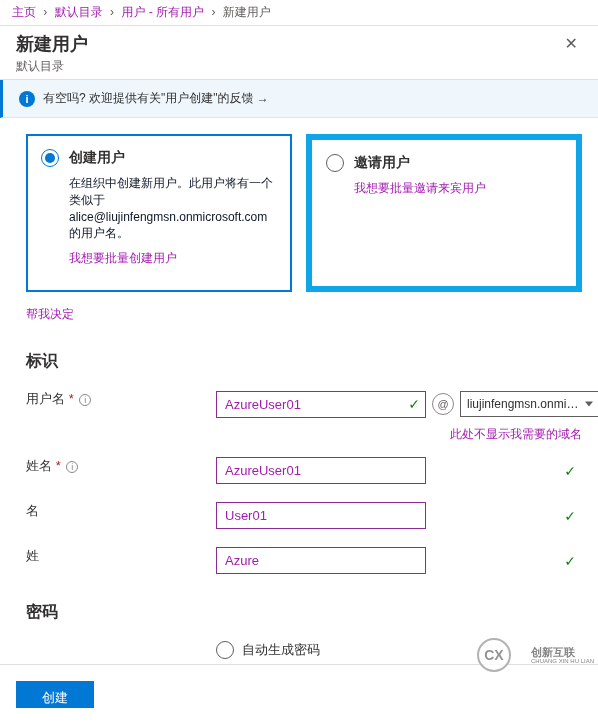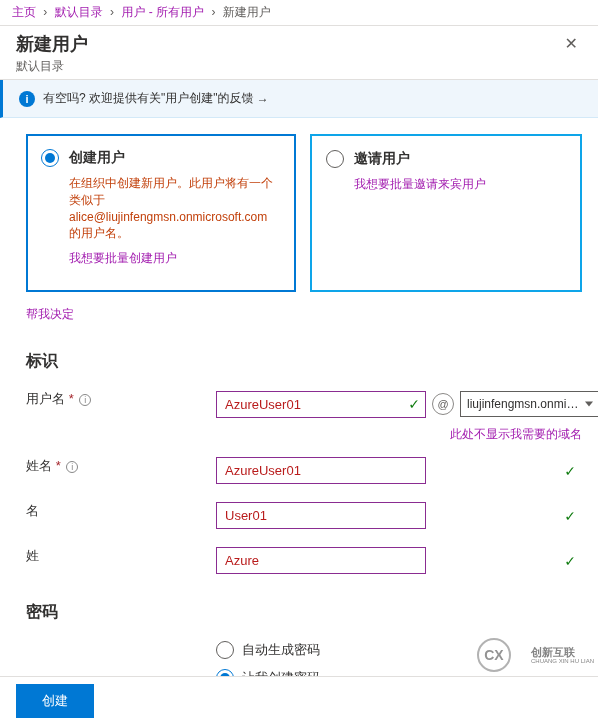--- a/index.html
+++ b/index.html
@@ -44,52 +44,52 @@
     align-items: center; justify-content: center; font-weight: bold; font-size: 11px;
   }
   .content-scroll {
     padding: 16px 16px 60px 26px;
     height: 578px;
     overflow-y: auto;
   }
   .option-cards { display: flex; gap: 14px; }
   .card {
     flex: 1;
-    border: 2px solid #0ea5e9;
+    border: 6px solid #0ea5e9;
     padding: 14px 14px 24px 14px;
     display: flex; gap: 10px;
     font-size: 12px;
   }
   .card.selected { border: 2px solid #0078d4; padding: 13px 13px 23px 13px; }
   .radio {
     width: 18px; height: 18px; border-radius: 50%;
     border: 1px solid #605e5c; flex-shrink: 0;
     display: inline-flex; align-items: center; justify-content: center;
   }
   .radio.checked { border-color: #0078d4; }
   .radio.checked::after {
     content: ""; width: 10px; height: 10px; border-radius: 50%; background: #0078d4;
   }
   .card-body h3 { margin: 0 0 8px 0; font-size: 14px; font-weight: 600; }
-  .card-body .desc { color: #c2410c; line-height: 1.4; margin-bottom: 8px; }
+  .card-body .desc { color: #0f172a; line-height: 1.4; margin-bottom: 8px; }
   .link { color: #a21caf; cursor: pointer; font-size: 12px; }
   .help-decide { margin-top: 14px; }
   .section-title { font-size: 16px; font-weight: 600; margin: 28px 0 18px 0; }
   .form-row { display: flex; align-items: flex-start; margin-bottom: 18px; }
   .form-row .label { width: 190px; font-size: 13px; flex-shrink: 0; }
   .req { color: #a4262c; }
   .info-circle {
     display: inline-flex; width: 12px; height: 12px; border: 1px solid #888;
     border-radius: 50%; align-items: center; justify-content: center;
     font-size: 9px; color: #888; margin-left: 2px;
   }
   .field-wrap { flex: 1; display: flex; gap: 6px; align-items: center; }
   .text-input {
     flex: 1; border: 1px solid #8a2c91; padding: 5px 24px 5px 8px;
-    font-size: 13px; position: relative; color: #b91c1c;
+    font-size: 13px; position: relative; color: #a21caf;
   }
   .input-box { position: relative; flex: 1; }
   .check-ico {
     position: absolute; right: 6px; top: 50%; transform: translateY(-50%);
     color: #107c10; font-size: 14px; pointer-events: none;
   }
   .at-sep {
     width: 22px; height: 22px; border: 1px solid #8a8886; border-radius: 50%;
     display: inline-flex; align-items: center; justify-content: center;
     font-size: 11px; color: #605e5c; flex-shrink: 0;
@@ -107,23 +107,23 @@
   }
   .copy-btn {
     width: 28px; height: 28px; border: 1px solid #0078d4; color: #0078d4;
     display: inline-flex; align-items: center; justify-content: center;
     font-size: 14px; cursor: pointer; flex-shrink: 0;
   }
   .domain-help { text-align: right; margin-top: -10px; margin-bottom: 14px; }
   .radio-row { display: flex; align-items: center; gap: 8px; margin-bottom: 10px; font-size: 13px; }
   .radio-group { margin-left: 190px; }
   .footer-bar {
-    position: absolute; left: 0; bottom: 0; width: 100%; height: 48px;
+    position: absolute; left: 0; bottom: 0; width: 100%; height: 60px;
     border-top: 1px solid #e1dfdd; background: #fff;
-    display: flex; align-items: center; padding: 16px 16px;
+    display: flex; padding: 16px 16px;
   }
   .primary-btn {
     background: #0078d4; color: #fff; border: none;
     padding: 8px 26px; font-size: 13px; cursor: pointer;
   }
   .watermark {
     position: absolute; right: 4px; bottom: 52px;
     display: flex; align-items: center; gap: 20px; opacity: 0.9;
   }
   .wm-circle {

